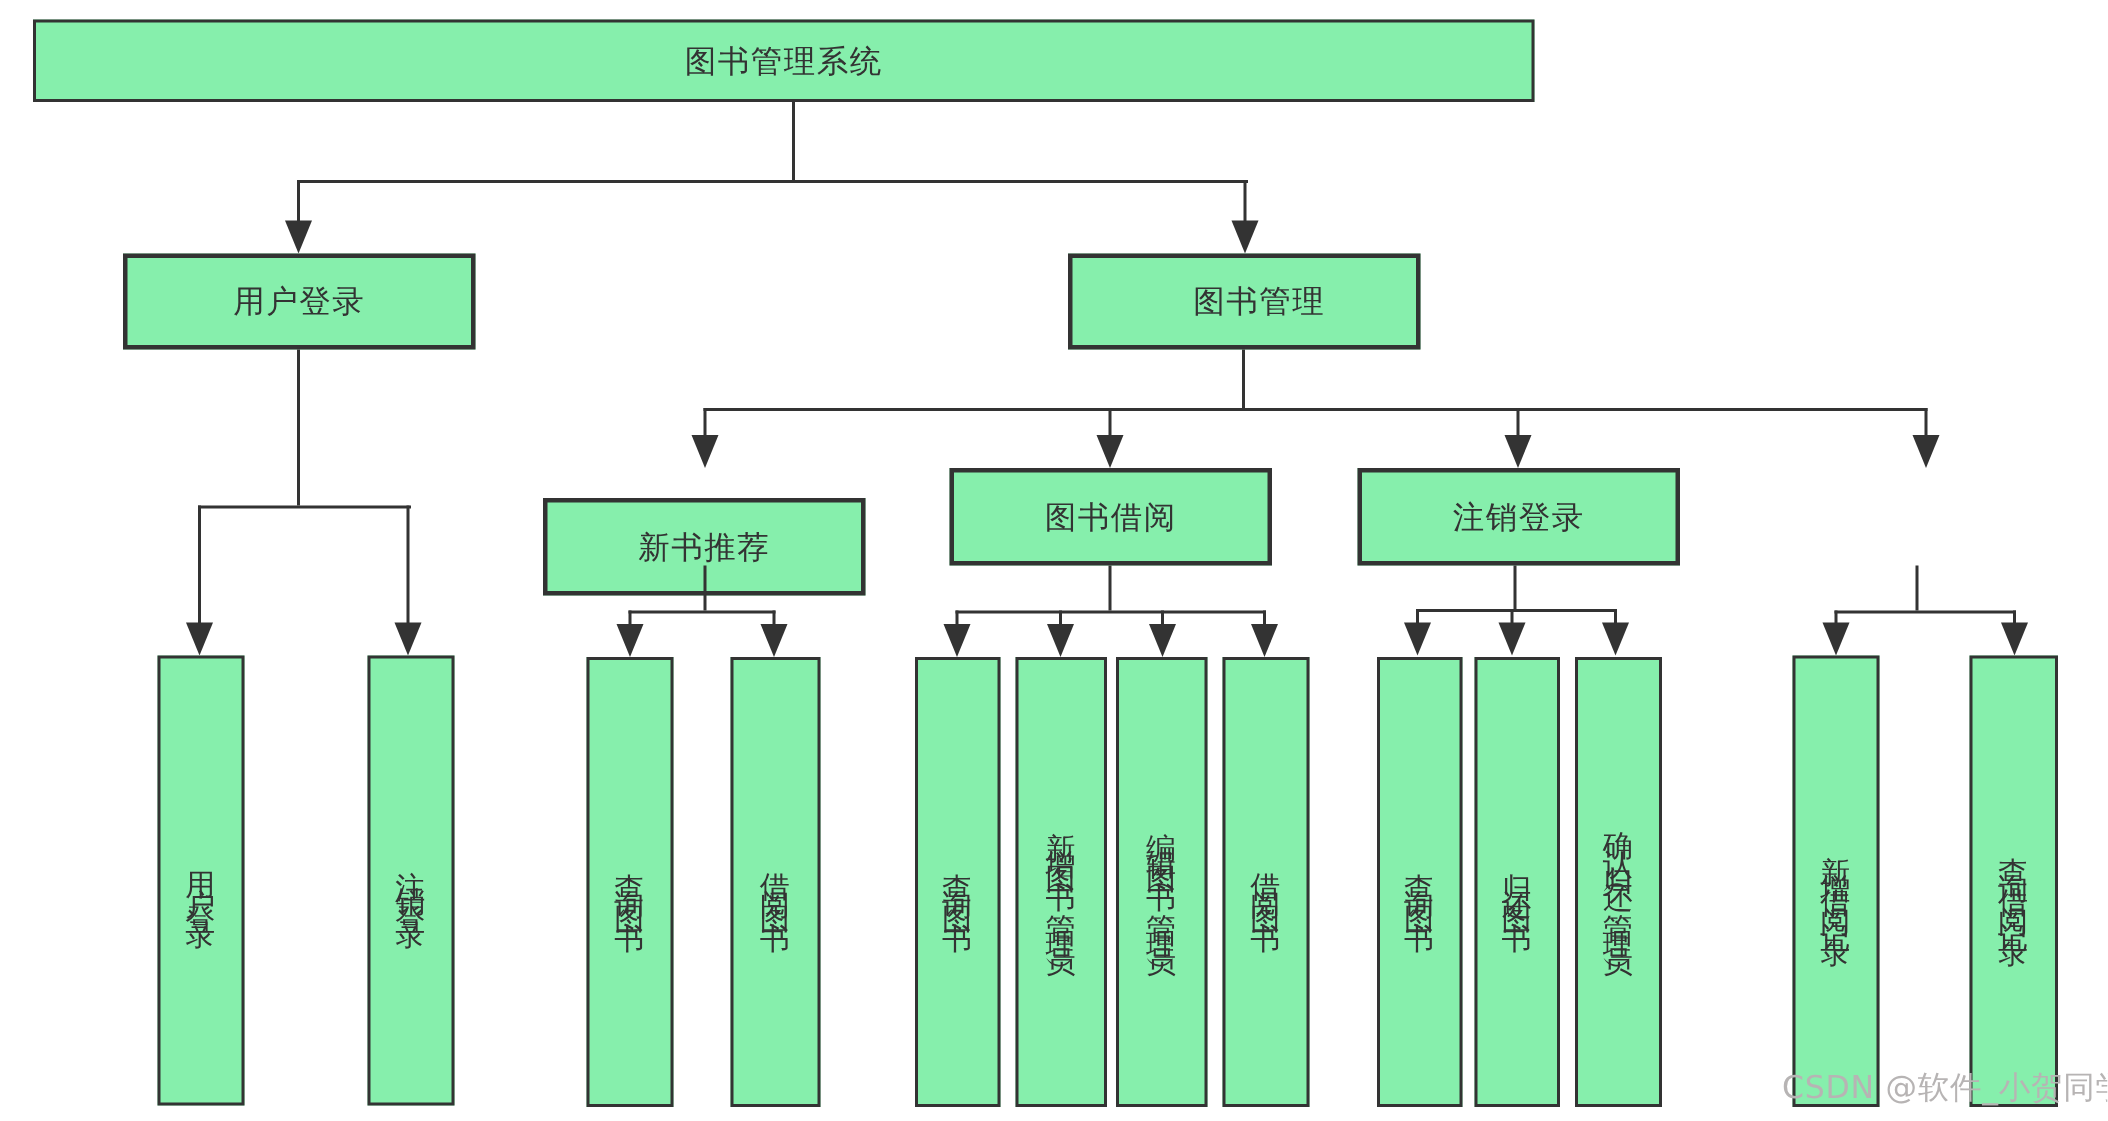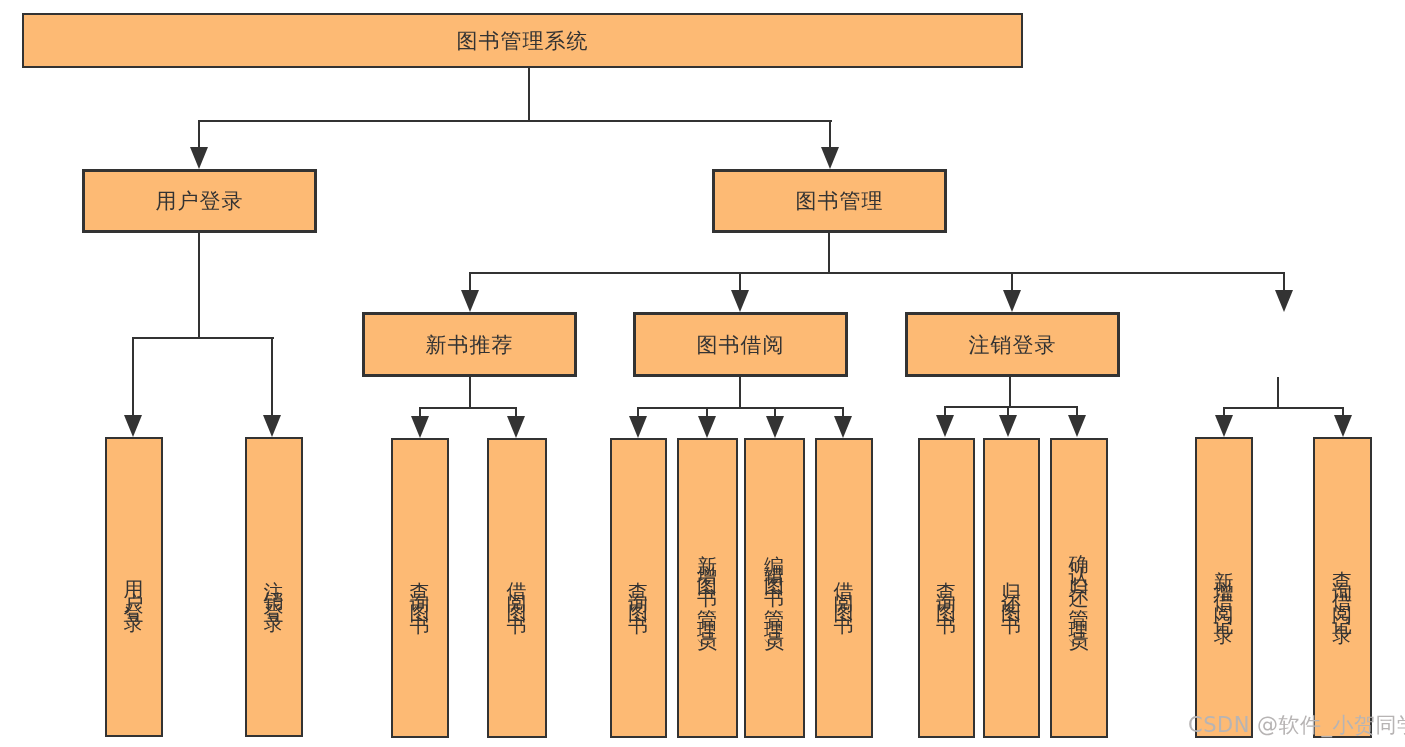--- a/index.html
+++ b/index.html
@@ -6,21 +6,21 @@
   #canvas{
     position:relative;
     width:1405px;height:747px;
     background:#ffffff;
     font-family:"DejaVu Sans","Liberation Sans",sans-serif;
     overflow:hidden;
   }
   .box{
     position:absolute;
     box-sizing:border-box;
-    background:#fdba74;
+    background:#86efac;
     border:3px solid #333333;
     color:#333333;
     display:flex;align-items:center;justify-content:center;
     font-size:21px;
     letter-spacing:1px;
     white-space:nowrap;
   }
   .box.b2{border-width:2px;}
   .leaf{
     border-width:2px;
@@ -78,21 +78,21 @@
   <div class="hline" style="left:469px;top:272px;width:816px;"></div>
   <div class="vline" style="left:469px;top:272px;height:20px;"></div>
   <div class="arrow" style="left:461px;top:290px;"></div>
   <div class="vline" style="left:739px;top:272px;height:20px;"></div>
   <div class="arrow" style="left:731px;top:290px;"></div>
   <div class="vline" style="left:1011px;top:272px;height:20px;"></div>
   <div class="arrow" style="left:1003px;top:290px;"></div>
   <div class="vline" style="left:1283px;top:272px;height:20px;"></div>
   <div class="arrow" style="left:1275px;top:290px;"></div>
 
-  <div class="box" style="left:362px;top:312px;width:215px;height:65px;">新书推荐</div>
+  <div class="box" style="left:362px;top:332px;width:215px;height:65px;">新书推荐</div>
   <div class="box" style="left:633px;top:312px;width:215px;height:65px;">图书借阅</div>
   <div class="box" style="left:905px;top:312px;width:215px;height:65px;">注销登录</div>
 
   <div class="vline" style="left:469px;top:377px;height:30px;"></div>
   <div class="hline" style="left:419px;top:407px;width:98px;"></div>
   <div class="vline" style="left:419px;top:407px;height:10px;"></div>
   <div class="arrow" style="left:411px;top:416px;"></div>
   <div class="vline" style="left:515px;top:407px;height:10px;"></div>
   <div class="arrow" style="left:507px;top:416px;"></div>
 

